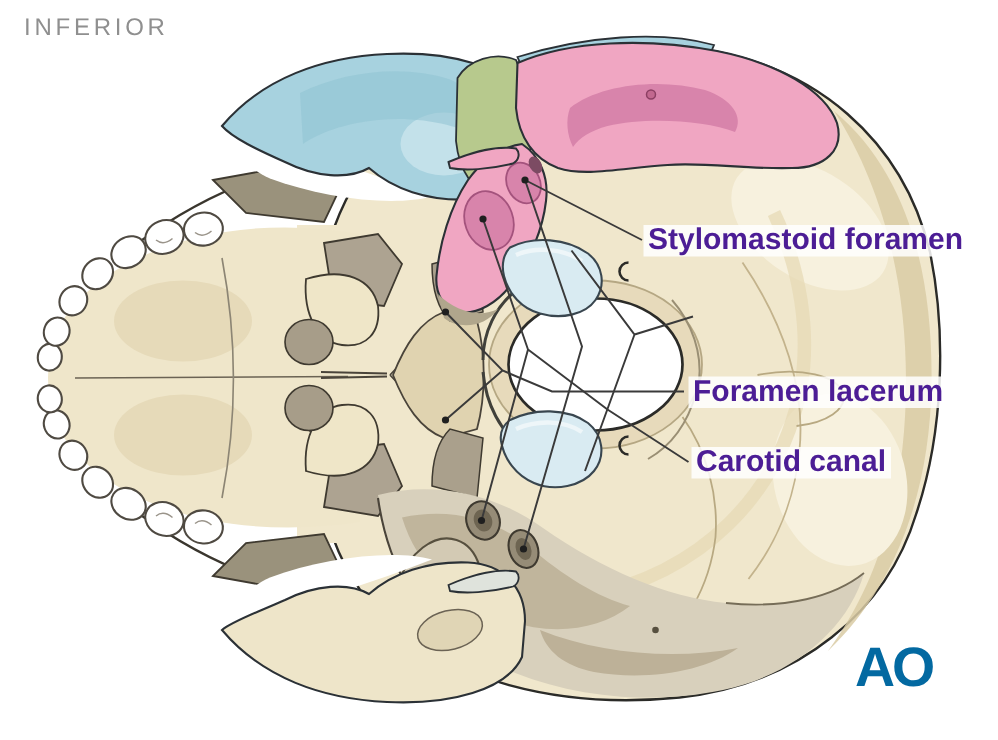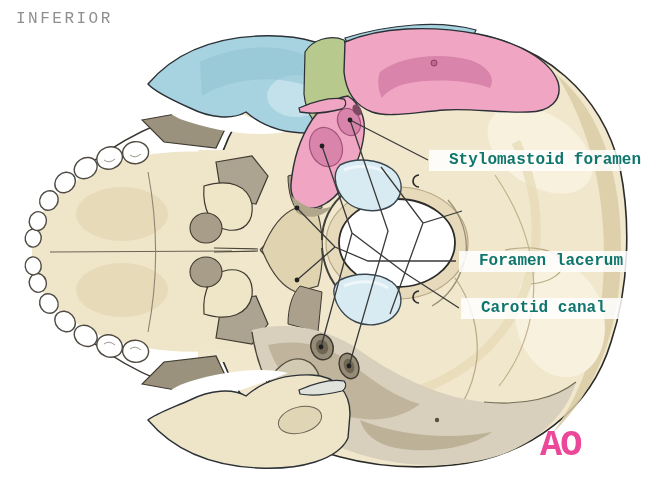--- a/index.html
+++ b/index.html
@@ -1,25 +1,25 @@
 <!DOCTYPE html>
 <html><head>
 <meta charset="utf-8">
 <style>
   html,body{margin:0;padding:0;background:#ffffff;}
   .stage{position:relative;width:665px;height:493px;background:#ffffff;overflow:hidden;
-         font-family:Liberation Mono, monospace;}
+         font-family:Liberation Sans, sans-serif;}
   .stage svg{position:absolute;left:0;top:0;}
   .orientation{position:absolute;left:16px;top:10px;font-size:16px;font-weight:400;
                letter-spacing:2.5px;color:#8f8f8f;}
-  .anat-label{position:absolute;font-size:16px;font-weight:700;color:#0f766e;
-              background:rgba(255,255,255,0.85);padding:0 20px;line-height:21px;
+  .anat-label{position:absolute;font-size:20px;font-weight:700;color:#4c1d95;
+              background:rgba(255,255,255,0.85);padding:0 3px;line-height:21px;
               white-space:nowrap;}
-  .ao-logo{position:absolute;left:540px;top:424px;font-size:37px;font-weight:700;
-           letter-spacing:-2px;color:#ec4899;}
+  .ao-logo{position:absolute;left:570px;top:424px;font-size:37px;font-weight:700;
+           letter-spacing:-2px;color:#0369a1;}
 </style>
 </head>
 <body>
 
 <div class="stage">
 
 <svg width="665" height="493" viewBox="0 0 665 493">
 
   <g>
     <path d="M252,100 C300,44 382,24 462,32 C544,42 602,94 620,168 C631,222 629,288 611,342

